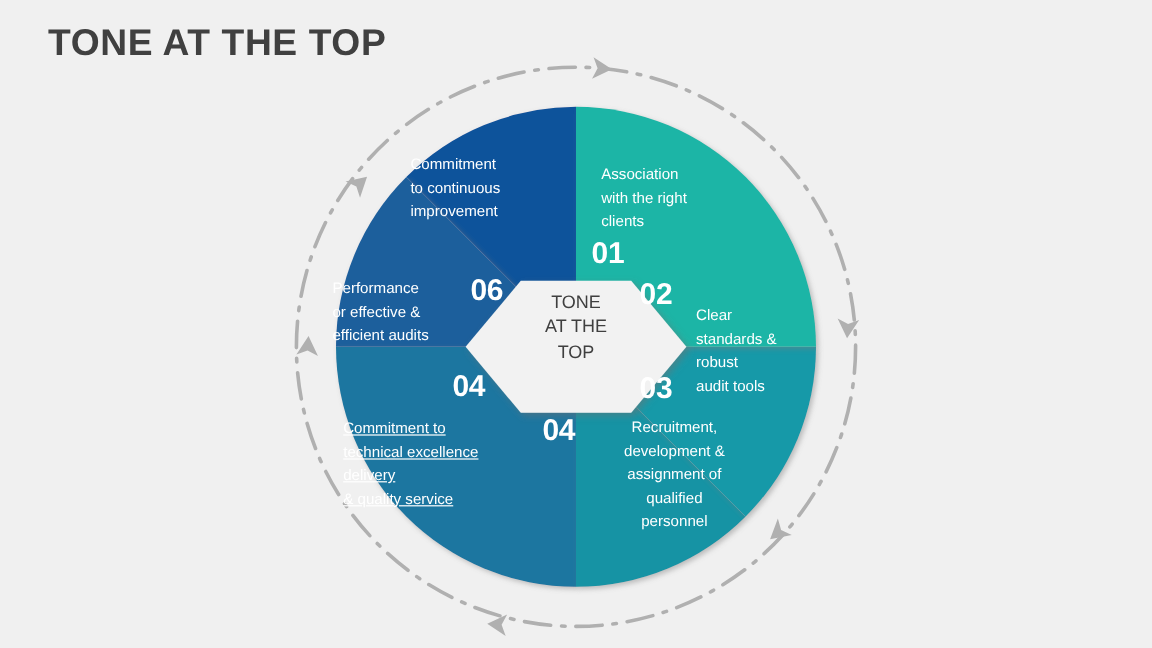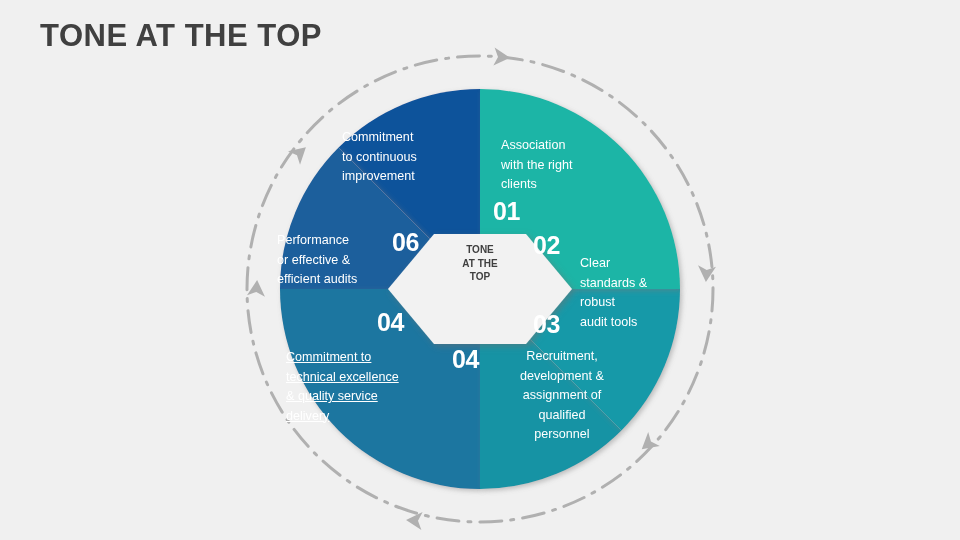--- a/index.html
+++ b/index.html
@@ -50,22 +50,22 @@
     font-family: "Liberation Sans", sans-serif;
     font-size: 25px;
     font-weight: bold;
     color: #ffffff;
     position: absolute;
     letter-spacing: -0.3px;
   }
   #center-label {
     position: absolute;
     font-family: "Liberation Sans", sans-serif;
-    font-size: 10px;
-    font-weight: bold;
+    font-size: 15px;
+    font-weight: normal;
     color: #3f3f3f;
     text-align: center;
     line-height: 1.35;
     width: 110px;
     left: 203px;
     top: 205px;
   }
 </style>
 </head>
 <body>
@@ -177,22 +177,22 @@
       <div>assignment of</div>
       <div>qualified</div>
       <div>personnel</div>
     </div>
 
     
     <div class="seg-num" style="left:230px; top:307px;">04</div>
     <div class="seg-text" style="left:64px; top:310px; width:150px; text-align:left;text-decoration:underline;">
       <div>Commitment to</div>
       <div>technical excellence</div>
+      <div>delivery</div>
       <div>&amp; quality service</div>
-      <div>delivery</div>
     </div>
 
     
     <div class="seg-num" style="left:155px; top:270px;">04</div>
     <div class="seg-text" style="left:55px; top:193px; width:125px; text-align:left;">
       <div>Performance</div>
       <div>or effective &amp;</div>
       <div>efficient audits</div>
     </div>
 

